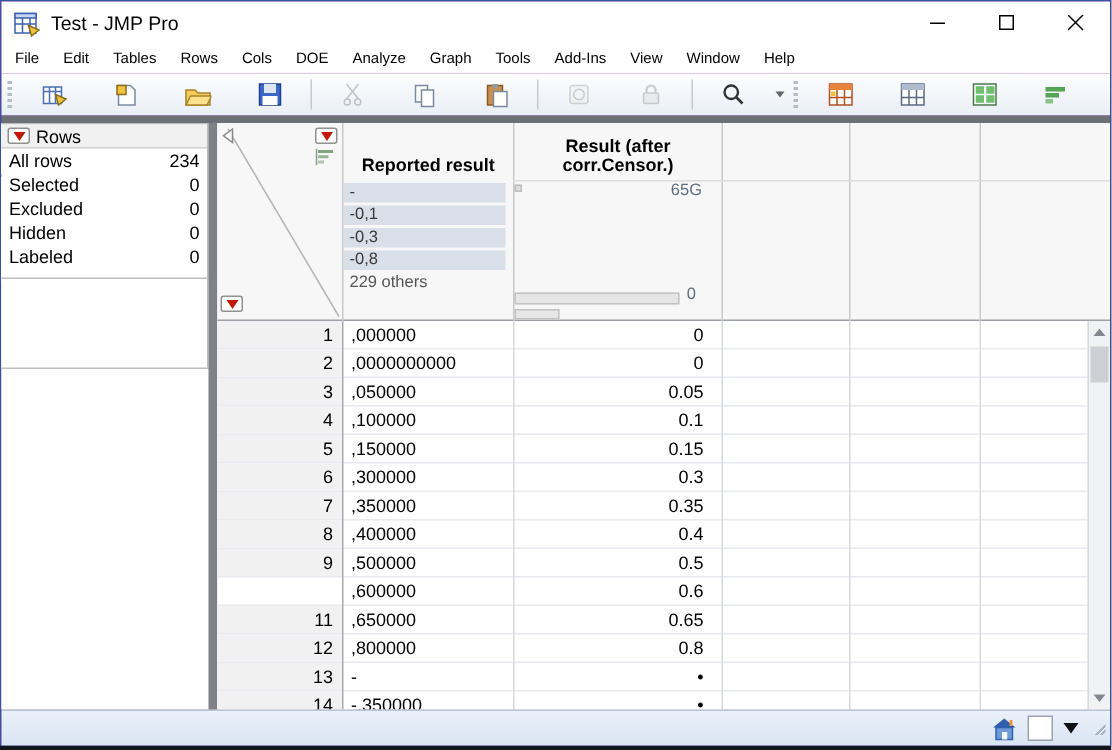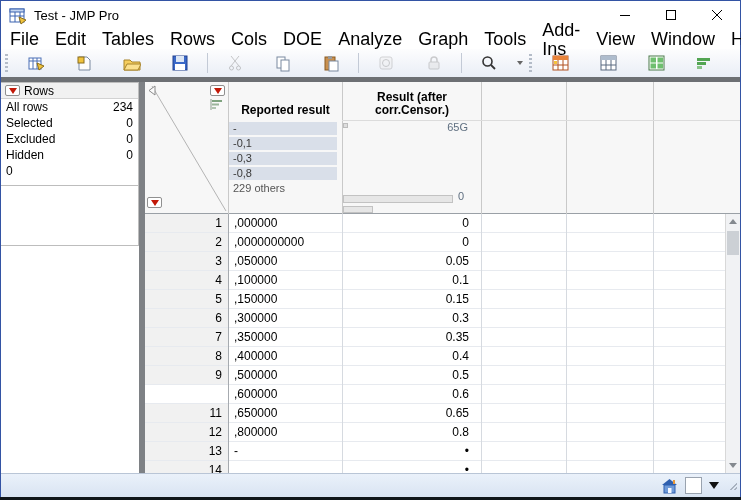--- a/index.html
+++ b/index.html
@@ -9,21 +9,21 @@
             border:1px solid #3353a4; }
 
   
   .titlebar { height:29px; display:flex; align-items:center; padding-left:8px; background:#fff; }
   .app-icon { width:18px; height:18px; margin-right:7px; }
   .title-text { font-size:13px; }
   .win-controls { margin-left:auto; display:flex; height:29px; }
   .win-btn { width:46px; height:29px; display:flex; align-items:center; justify-content:center; }
 
   
-  .menubar { height:19px; display:flex; align-items:center; background:#fff; font-size:18px; padding-left:1px; }
+  .menubar { height:19px; display:flex; align-items:center; background:#fff; font-size:10px; padding-left:1px; }
   .menu-item { padding:0 8px; line-height:19px; cursor:default; }
 
   
   .toolbar { height:28px; background:linear-gradient(#fdfdfe,#e9eef6); display:flex; align-items:center; padding-left:2px; }
   .tgroup { display:flex; align-items:center; height:100%; }
   .grip { width:3px; height:18px; margin:0 4px 0 2px;
           background:repeating-linear-gradient(to bottom,#b4bcc8 0 2px,transparent 2px 4px); }
   .tbtn { width:22px; height:22px; display:flex; align-items:center; justify-content:center; margin:0 13px; }
   .tsep { width:1px; height:20px; background:#c3cad6; margin:0 3px; }
   .dis { opacity:.4; filter:grayscale(1); }
@@ -465,20 +465,21 @@
         </div>
         <div class="stat-row">
           <span class="stat-label">Excluded</span>
           <span>0</span>
         </div>
         <div class="stat-row">
           <span class="stat-label">Hidden</span>
           <span>0</span>
         </div>
         <div class="stat-row">
+          <span class="stat-label">Labeled</span>
           <span>0</span>
         </div>
       </div>
     </div>
 
     <div class="vsplit"></div>
 
     <div class="tablearea">
 
       <div class="hdr">
@@ -591,20 +592,21 @@
               <span class="c1">,800000</span>
               <span class="c2">0.8</span>
             </div>
         <div class="trow">
               <span class="rnum">13</span>
               <span class="c1">-</span>
               <span class="c2">•</span>
             </div>
         <div class="trow">
               <span class="rnum">14</span>
+              <span class="c1">-,350000</span>
               <span class="c2">•</span>
             </div>
 
         <div class="dvline first" style="left:83px"></div>
         <div class="dvline" style="left:197px"></div>
         <div class="dvline" style="left:336px"></div>
         <div class="dvline" style="left:421px"></div>
         <div class="dvline" style="left:508px"></div>
       </div>
 

